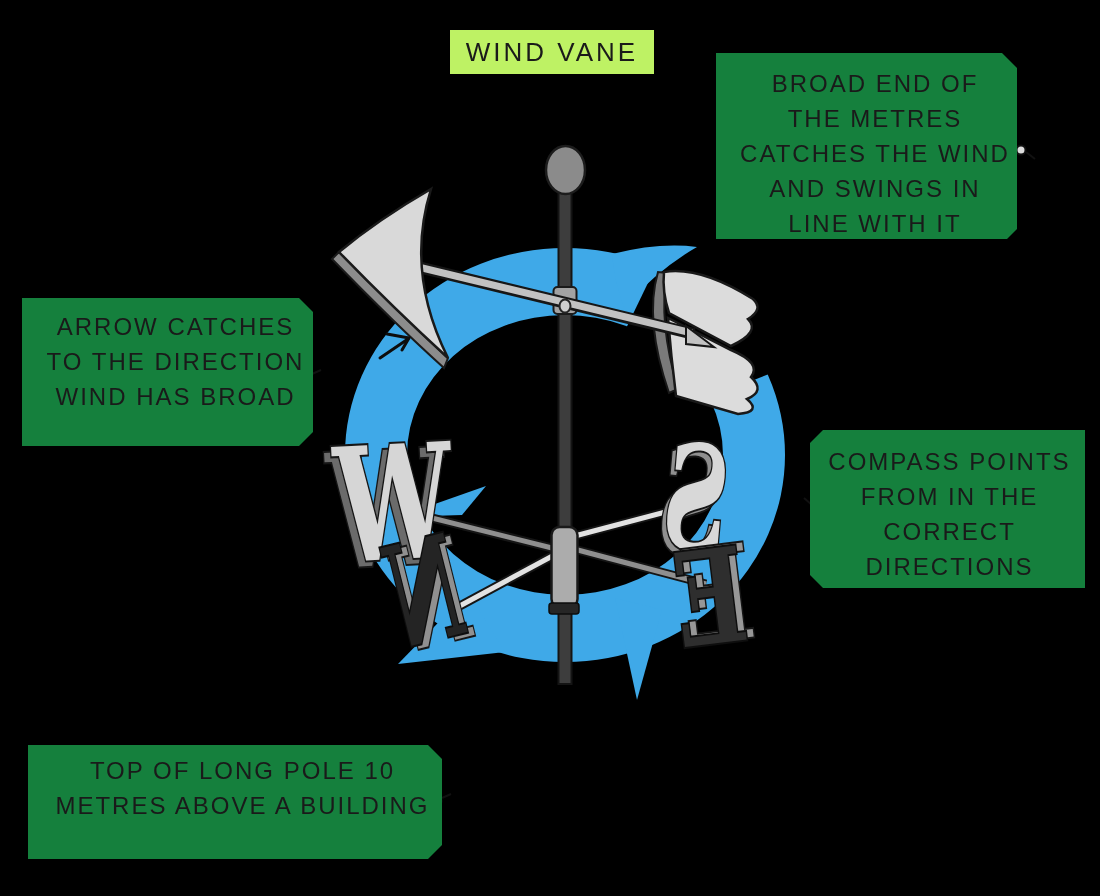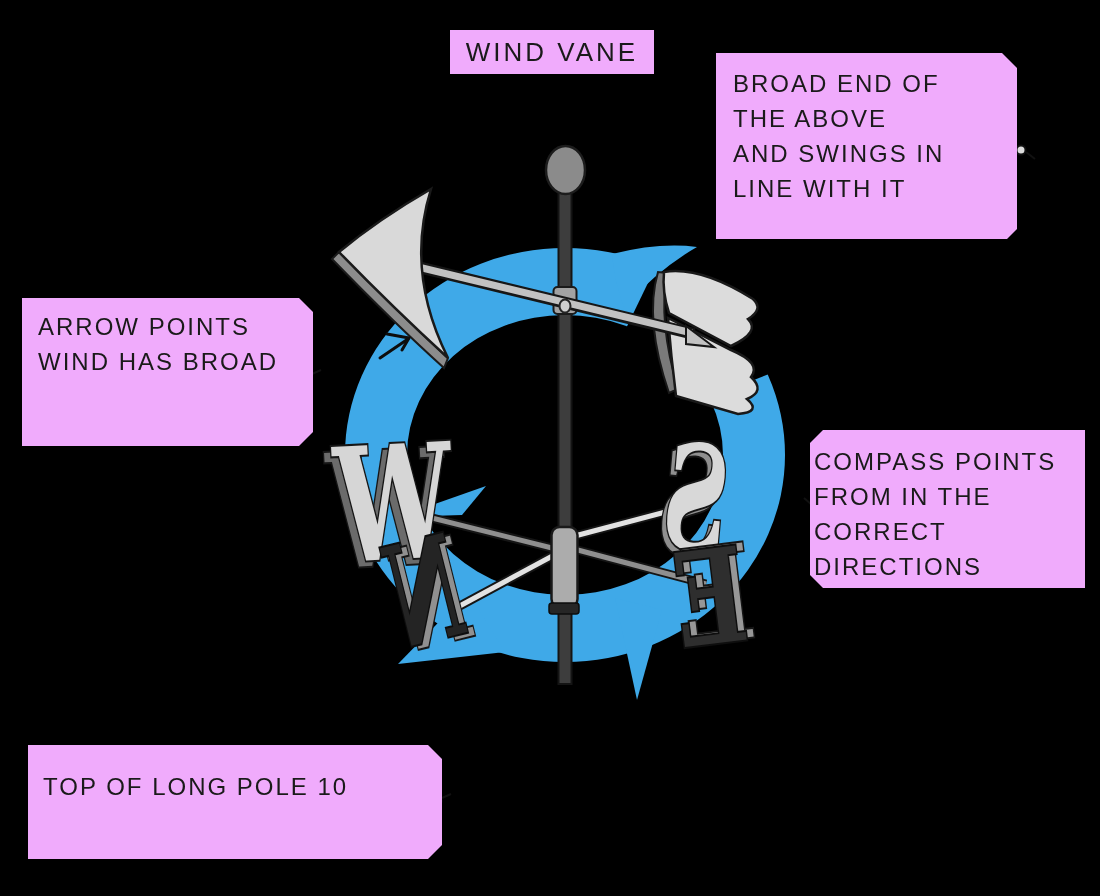--- a/index.html
+++ b/index.html
@@ -5,47 +5,47 @@
   html,body{margin:0;padding:0;}
   body{
     width:1100px;height:896px;position:relative;overflow:hidden;
     background:#000;
     font-family:"Liberation Sans", sans-serif;
   }
   .stage{position:absolute;inset:0;width:1100px;height:896px;}
   svg.art{position:absolute;left:0;top:0;}
   .title-box{
     position:absolute;left:450px;top:30px;width:204px;height:44px;
-    background:#f0abfc;color:#1a1a1a;
+    background:#bef264;color:#1a1a1a;
     display:flex;align-items:center;justify-content:center;
     font-size:26px;letter-spacing:3px;
   }
   .callout{
-    position:absolute;background:#f0abfc;color:#1a1a1a;
-    font-size:24px;letter-spacing:2px;line-height:35px;
+    position:absolute;background:#15803d;color:#1a1a1a;
+    font-size:24px;letter-spacing:2px;line-height:35px;text-align:center;
   }
   .callout .ln{white-space:nowrap;}
   .co-broad-end{
     left:716px;top:53px;width:301px;height:186px;
     padding:13px 0 0 17px;box-sizing:border-box;
     clip-path:polygon(0 0, calc(100% - 15px) 0, 100% 15px, 100% calc(100% - 10px), calc(100% - 10px) 100%, 0 100%);
   }
   .co-arrow{
     left:22px;top:298px;width:291px;height:148px;
     padding:11px 0 0 16px;box-sizing:border-box;
     clip-path:polygon(0 0, calc(100% - 14px) 0, 100% 14px, 100% calc(100% - 14px), calc(100% - 14px) 100%, 0 100%);
   }
   .co-compass{
     left:810px;top:430px;width:275px;height:158px;
     padding:14px 0 0 4px;box-sizing:border-box;
     clip-path:polygon(13px 0, 100% 0, 100% 100%, 13px 100%, 0 calc(100% - 13px), 0 13px);
   }
   .co-pole{
     left:28px;top:745px;width:414px;height:114px;
-    padding:24px 0 0 15px;box-sizing:border-box;
+    padding:8px 0 0 15px;box-sizing:border-box;
     clip-path:polygon(0 0, calc(100% - 14px) 0, 100% 14px, 100% calc(100% - 14px), calc(100% - 14px) 100%, 0 100%);
   }
   .letter{font-family:"DejaVu Serif","Liberation Serif",serif;font-weight:bold;paint-order:stroke fill;}
 </style>
 </head>
 <body>
 
 <div class="stage">
 
   <svg class="art" width="1100" height="896" viewBox="0 0 1100 896">
@@ -130,34 +130,37 @@
       <circle cx="437" cy="801" r="4.5" stroke-width="2"></circle>
     </g>
   </svg>
 
   <div class="title-box">
     <span>WIND VANE</span>
   </div>
 
   <div class="callout co-broad-end">
     <div class="ln">BROAD END OF</div>
-    <div class="ln">THE ABOVE</div>
+    <div class="ln">THE METRES</div>
+    <div class="ln">CATCHES THE WIND</div>
     <div class="ln">AND SWINGS IN</div>
     <div class="ln">LINE WITH IT</div>
   </div>
 
   <div class="callout co-arrow">
-    <div class="ln">ARROW POINTS</div>
+    <div class="ln">ARROW CATCHES</div>
+    <div class="ln">TO THE DIRECTION</div>
     <div class="ln">WIND HAS BROAD</div>
   </div>
 
   <div class="callout co-compass">
     <div class="ln">COMPASS POINTS</div>
     <div class="ln">FROM IN THE</div>
     <div class="ln">CORRECT</div>
     <div class="ln">DIRECTIONS</div>
   </div>
 
   <div class="callout co-pole">
     <div class="ln">TOP OF LONG POLE 10</div>
+    <div class="ln">METRES ABOVE A BUILDING</div>
   </div>
 
 </div>
 
 </body></html>

